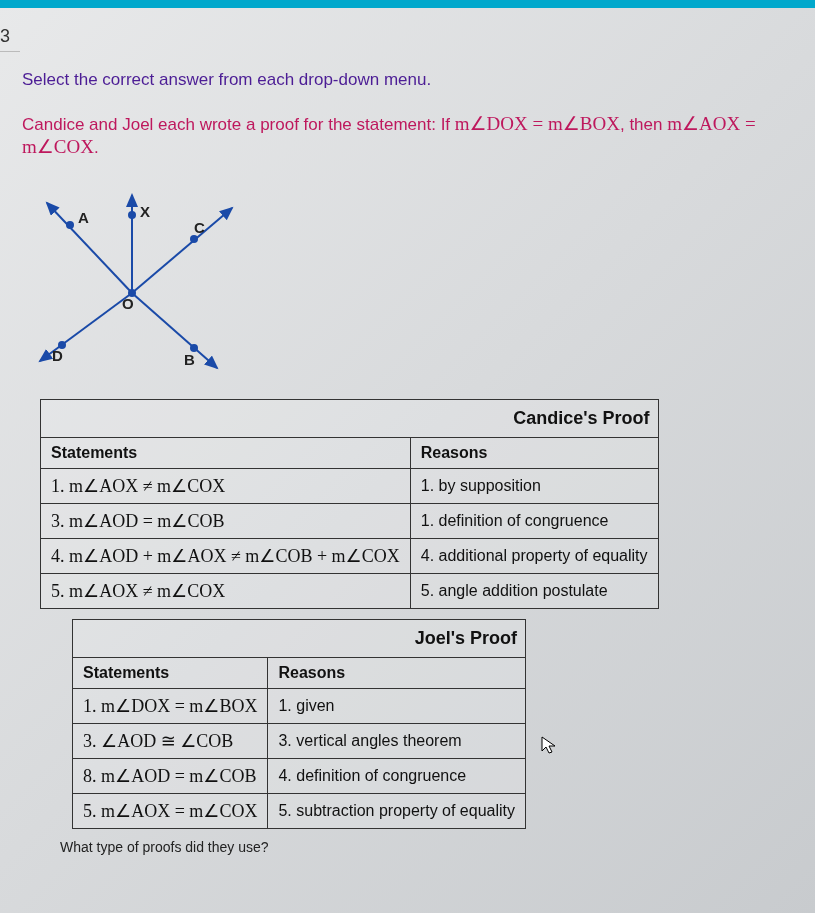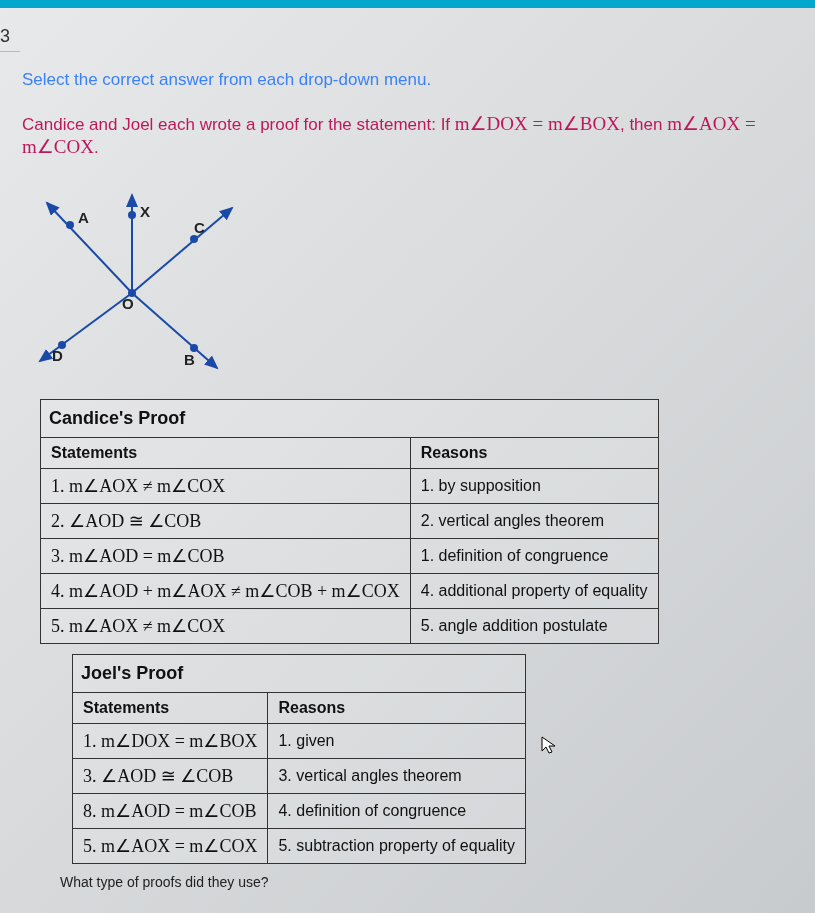--- a/index.html
+++ b/index.html
@@ -23,21 +23,21 @@
     border-bottom: 1px solid #bbb;
     width: 20px;
     margin-left: 0;
     padding-bottom: 4px;
   }
   .content {
     padding: 18px 22px 0 22px;
   }
   .instruction {
     font-size: 17px;
-    color: #3b82f6;
+    color: #4c1d95;
     margin-bottom: 22px;
   }
   .statement-line {
     font-size: 18px;
     color: #be185d;
     margin-bottom: 25px;
     font-family: 'Times New Roman', serif;
   }
   .statement-line .lead {
     font-family: Arial, Helvetica, sans-serif;
@@ -58,21 +58,21 @@
     background: rgba(255,255,255,0.15);
   }
   table.proof th, table.proof td {
     border: 1.5px solid #333;
     padding: 6px 10px;
     text-align: left;
     font-size: 16px;
     color: #111;
   }
   table.proof th.title {
-    text-align: left;
+    text-align: right;
     font-size: 18px;
     font-weight: bold;
     padding: 8px;
   }
   table.proof td.stmt {
     font-family: 'Times New Roman', serif;
     font-size: 18px;
   }
   table.proof td.head, table.proof th.head {
     font-weight: bold;
@@ -140,24 +140,20 @@
         </tr>
     <tr>
       <td class="head">Statements</td>
       <td class="head">Reasons</td>
     </tr>
     <tr>
           <td class="stmt">1. m∠AOX ≠ m∠COX</td>
           <td>1. by supposition</td>
         </tr>
     <tr>
-          <td class="stmt">2. ∠AOD ≅ ∠COB</td>
-          <td>2. vertical angles theorem</td>
-        </tr>
-    <tr>
           <td class="stmt">3. m∠AOD = m∠COB</td>
           <td>1. definition of congruence</td>
         </tr>
     <tr>
           <td class="stmt">4. m∠AOD + m∠AOX ≠ m∠COB + m∠COX</td>
           <td>4. additional property of equality</td>
         </tr>
     <tr>
           <td class="stmt">5. m∠AOX ≠ m∠COX</td>
           <td>5. angle addition postulate</td>

